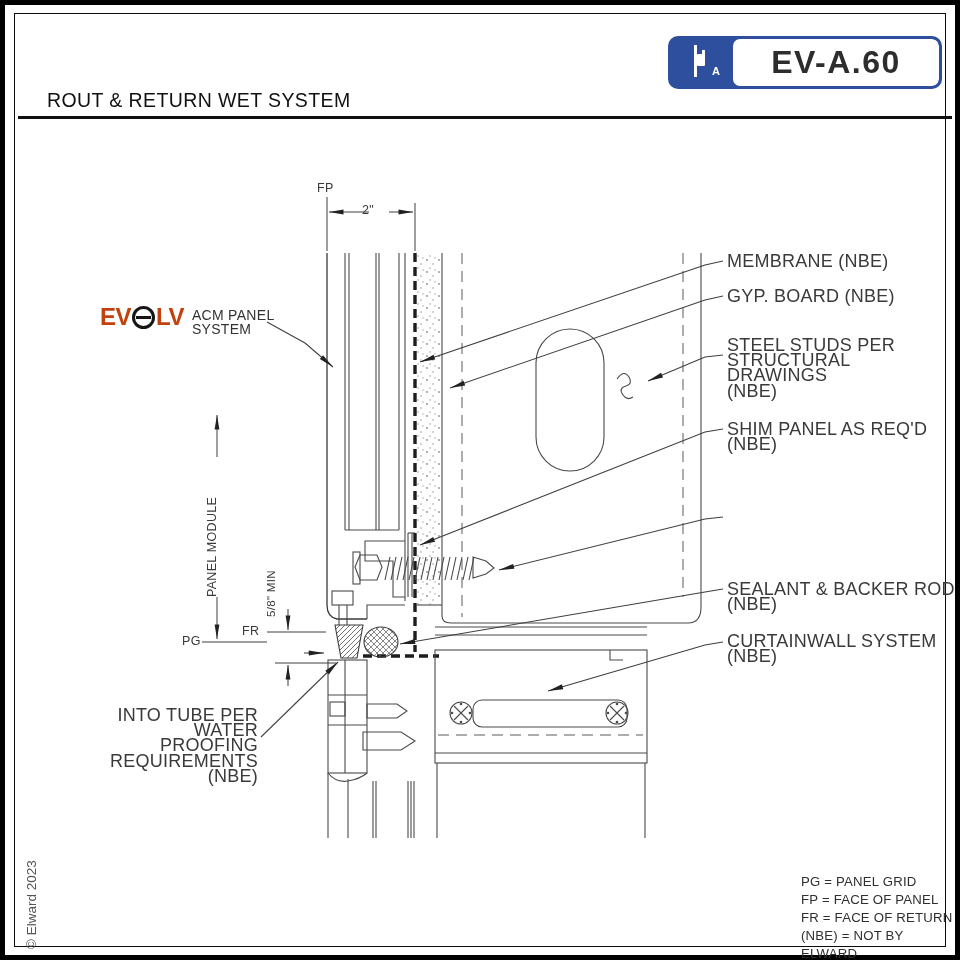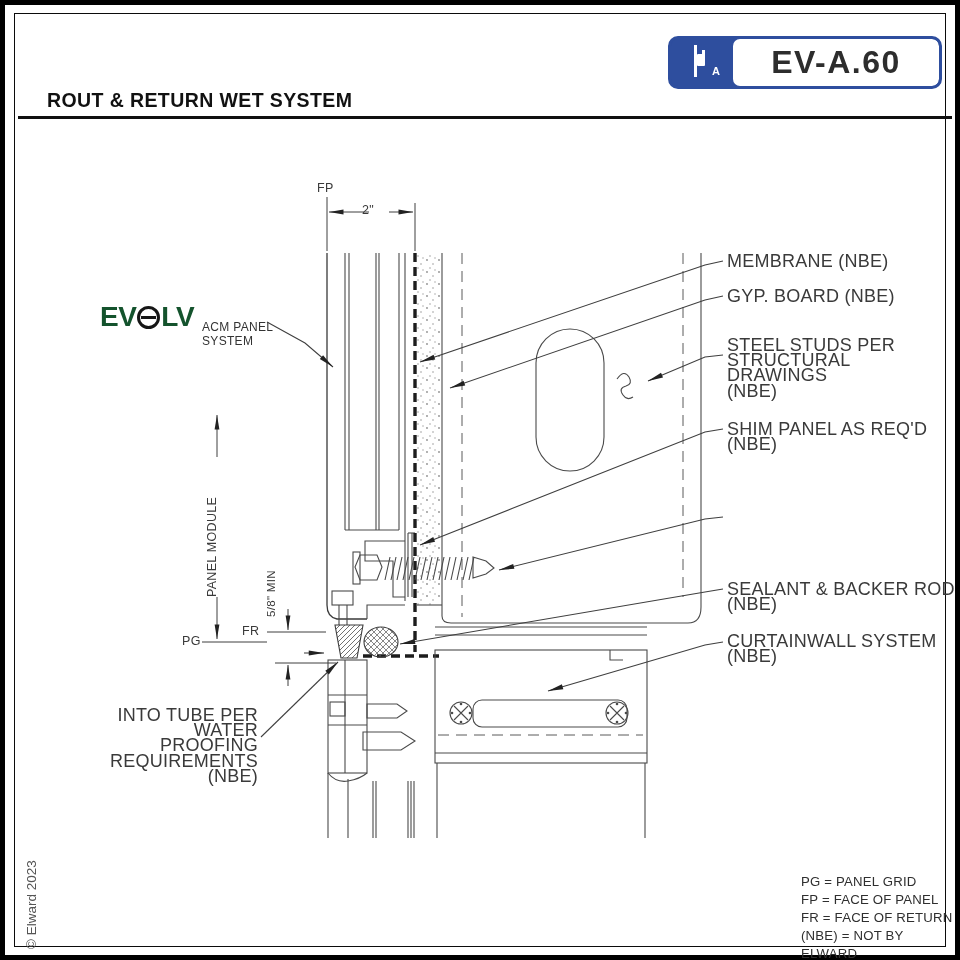--- a/index.html
+++ b/index.html
@@ -13,44 +13,44 @@
   .badge{position:absolute;left:663px;top:31px;width:268px;height:47px;border:3px solid #2e4e9e;
          border-radius:10px;background:#2e4e9e;display:flex;overflow:hidden;}
   .badge-left{width:62px;position:relative;background:#2e4e9e;flex:0 0 auto;}
   .badge-right{flex:1;background:#fff;border-radius:7px;display:flex;align-items:center;
          justify-content:center;font-size:32px;font-weight:700;letter-spacing:1.5px;color:#2d2d2d;}
   .mark-bar{position:absolute;left:23px;top:6px;width:2.6px;height:32px;background:#fff;}
   .mark-flag{position:absolute;left:26px;top:15px;width:8px;height:12px;background:#fff;border-radius:1px;}
   .mark-tick{position:absolute;left:31px;top:11px;width:2.5px;height:6px;background:#fff;}
   .badge-letter{position:absolute;left:41px;top:26px;color:#fff;font-size:11px;font-weight:700;}
 
-  .title{position:absolute;left:42px;top:84px;font-size:19.5px;font-weight:700;
+  .title{position:absolute;left:42px;top:84px;font-size:19.5px;font-weight:400;
          letter-spacing:.4px;color:#111;}
   .title-rule{position:absolute;left:13px;top:111px;width:934px;height:2.6px;background:#101010;}
 
   .callout{position:absolute;font-size:18px;line-height:15.2px;letter-spacing:.25px;
            color:#3a3a3a;white-space:pre-line;}
   .weep{right:auto;width:163px;text-align:right;}
 
   .dimlabel{position:absolute;font-size:12.5px;color:#3a3a3a;letter-spacing:.3px;white-space:nowrap;}
   .vert{transform:rotate(-90deg);transform-origin:left top;}
 
   .legend{position:absolute;left:760px;top:868px;font-size:13.2px;line-height:18px;
           color:#2f2f2f;letter-spacing:.2px;margin-left:36px;}
   .copyright{position:absolute;left:19px;top:944px;font-size:13.5px;color:#555;
           transform:rotate(-90deg);transform-origin:left top;white-space:nowrap;}
 
   
   .brand{position:absolute;left:95px;top:298px;display:flex;align-items:flex-start;}
-  .brand-txt{font-size:28px;font-weight:800;letter-spacing:-.5px;color:#14532d;line-height:28px;}
+  .brand-txt{font-size:24px;font-weight:800;letter-spacing:-.5px;color:#c2410c;line-height:28px;}
   .brand-mark{width:17px;height:17px;border:3.4px solid #161616;border-radius:50%;
           position:relative;margin:3px 1px 0 1px;}
   .brand-mark::after{content:"";position:absolute;left:1px;right:1px;top:50%;height:3.2px;
           margin-top:-1.6px;background:#161616;}
-  .brand-tag{font-size:12px;line-height:13.5px;color:#333;margin-left:8px;margin-top:18px;
+  .brand-tag{font-size:14px;line-height:13.5px;color:#333;margin-left:8px;margin-top:6px;
           letter-spacing:.3px;white-space:pre-line;}
 
   svg.draw{position:absolute;left:0;top:0;}
   svg .ln{stroke:#4a4a4a;stroke-width:1.1;fill:none;}
   svg .ln2{stroke:#3a3a3a;stroke-width:1.3;fill:none;}
   svg .hid{stroke:#5a5a5a;stroke-width:1;stroke-dasharray:11 7;fill:none;}
   svg .heavy{stroke:#1d1d1d;stroke-width:3.4;stroke-dasharray:9 5;fill:none;}
   svg .lead{stroke:#3f3f3f;stroke-width:1.05;fill:none;}
   svg .dim{stroke:#3f3f3f;stroke-width:1;fill:none;}
 </style>

